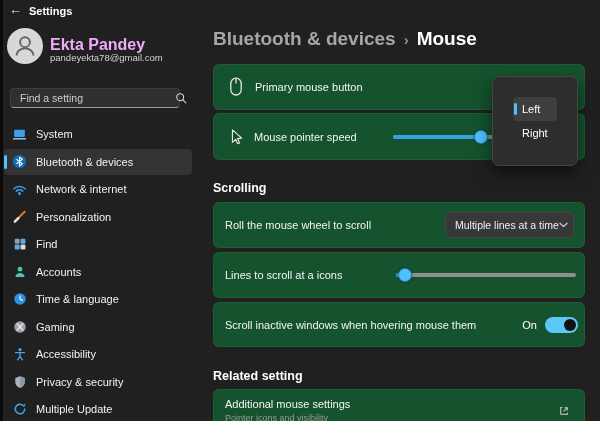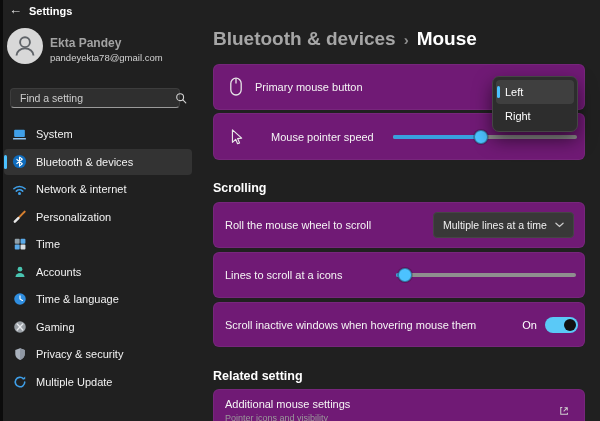--- a/index.html
+++ b/index.html
@@ -12,21 +12,21 @@
   }
   .left-edge { position:absolute; left:0; top:0; bottom:0; width:3px; background:#0b0b0b; }
 
   
   .tb-back { position:absolute; left:9px; top:2px; font-size:13px; color:#e6e6e6; cursor:pointer; }
   .tb-title { position:absolute; left:29px; top:5px; font-size:11px; font-weight:700; color:#fff; }
 
   
   .avatar { position:absolute; left:7px; top:28px; width:36px; height:36px; border-radius:50%;
             background:#d8d8d8; display:flex; align-items:center; justify-content:center; }
-  .profile-name { position:absolute; left:50px; top:36px; font-size:12px; font-weight:700; color:#a3a3a3; }
+  .profile-name { position:absolute; left:50px; top:36px; font-size:16px; font-weight:700; color:#f0abfc; }
   .profile-email { position:absolute; left:50px; top:52px; font-size:9.5px; color:#d2d2d2; }
 
   
   .searchbox { position:absolute; left:10px; top:88px; width:170px; height:20px;
                background:#2f2f2f; border:1px solid #3d3d3d; border-bottom:1px solid #9a9a9a;
                border-radius:4px; display:flex; align-items:center;gap:16px; }
   .searchbox input { flex:1; background:transparent; border:none; outline:none; color:#e6e6e6;
                font-size:10.5px; padding:0 4px 0 9px; font-family:inherit; }
   .searchbox input::placeholder { color:#cdcdcd; }
   .search-ic { margin-right:7px; display:flex; }
@@ -39,61 +39,61 @@
   .nav-accent { position:absolute; left:0; top:6px; width:3px; height:14px; border-radius:2px; background:#4cc2ff; }
   .nav-ic { width:15px; height:15px; display:flex; align-items:center; justify-content:center; }
   .nav-label { margin-left:9px; font-size:11px; color:#f2f2f2; white-space:nowrap; }
 
   
   .breadcrumb { position:absolute; left:213px; top:28px; font-size:19px; font-weight:600; white-space:nowrap; }
   .bc-parent { color:#a6a6a6; cursor:pointer; }
   .bc-sep { color:#8e8e8e; margin:0 8px; font-size:15px; }
   .bc-current { color:#ffffff; font-weight:700; }
 
-  .card { position:absolute; left:213px; width:372px; background:#701a75;
+  .card { position:absolute; left:213px; width:372px; background:#14532d;
           border:1px solid rgba(255,255,255,0.055); border-radius:6px;
           display:flex; align-items:center; }
   .card-label { font-size:11px; color:#f5f5f5; white-space:nowrap; }
   .sec-header { position:absolute; left:213px; font-size:12.5px; font-weight:700; color:#fff; }
 
   .c1 { top:64px; height:46px; }
   .c2 { top:113px; height:47px; }
   .c3 { top:202px; height:46px; padding:0 10px 0 11px; }
   .c4 { top:252px; height:46px; padding-left:11px; }
   .c5 { top:302px; height:45px; padding:0 6px 0 11px; }
   .c6 { top:389px; height:42px; display:block; padding:8px 0 0 11px; }
 
   .row-ic { margin-left:14px; display:flex; }
   .c1 .card-label { margin-left:11px; }
-  .c2 .card-label { margin-left:27px;text-align:right; }
+  .c2 .card-label { margin-left:10px;text-align:right; }
 
   
   .slider { position:absolute; top:50%; transform:translateY(-50%); height:4px; border-radius:2px; background:#8f8f8f; }
   .s1 { left:179px; right:7px; }
   .s2 { left:182px; right:8px; }
   .slider-fill { position:absolute; left:0; top:0; height:4px; border-radius:2px; background:#38a0df; }
   .slider-thumb { position:absolute; top:50%; transform:translateY(-50%); width:14px; height:14px;
                   border-radius:50%; background:#4cc2ff; border:1px solid rgba(0,0,0,0.35);
                   box-shadow:0 0 0 1px rgba(0,0,0,0.2); cursor:pointer; }
 
   
-  .combo { margin-left:auto; width:141px; height:26px; background:#383838;
+  .combo { margin-left:auto; width:129px; height:26px; background:#383838;
            border:1px solid #454545; border-radius:4px; display:flex; align-items:center;
            justify-content:space-between; padding:0 9px; cursor:pointer; }
   .combo-text { font-size:10.5px; color:#f0f0f0; white-space:nowrap; }
 
   
   .tg-state { margin-left:auto; font-size:11px; color:#fff; }
   .toggle { margin-left:8px; width:33px; height:16px; border-radius:9px; background:#5ac9f7;
             position:relative; cursor:pointer; flex:none; }
   .toggle-knob { position:absolute; right:2px; top:2px; width:12px; height:12px; border-radius:50%; background:#111; }
 
   
   .flyout { position:absolute; left:492px; top:76px; width:86px; background:#2d2d2d;
-            border:1px solid #454545; border-radius:7px; padding:3px;
+            border:1px solid #454545; border-radius:7px; padding:20px;
             box-shadow:0 8px 18px rgba(0,0,0,0.55); z-index:20; }
   .fly-item { position:relative; height:24px; display:flex; align-items:center; padding-left:9px;
               border-radius:4px; font-size:11px; color:#fff; cursor:pointer; }
   .fly-item.selected { background:#3f3f3f; }
   .fly-accent { position:absolute; left:1px; top:6px; width:3px; height:12px; border-radius:2px; background:#4cc2ff; }
 
   
   .c6-title { font-size:11px; color:#f5f5f5; }
   .c6-sub { font-size:9px; color:#9a9a9a; margin-top:3px; }
   .ext-ic { position:absolute; right:14px; top:15px; display:flex; cursor:pointer; }
@@ -166,21 +166,21 @@
   </div>
   <div class="nav-item">
     <span class="nav-ic">
       <svg width="14" height="14" viewBox="0 0 16 16">
         <rect x="2" y="2" width="5.6" height="5.6" rx="1" fill="#8fa0aa"></rect>
         <rect x="8.6" y="2" width="5.6" height="5.6" rx="1" fill="#5aa9e8"></rect>
         <rect x="2" y="8.6" width="5.6" height="5.6" rx="1" fill="#5aa9e8"></rect>
         <rect x="8.6" y="8.6" width="5.6" height="5.6" rx="1" fill="#d8dde2"></rect>
       </svg>
     </span>
-    <span class="nav-label">Time</span>
+    <span class="nav-label">Find</span>
   </div>
   <div class="nav-item">
     <span class="nav-ic">
       <svg width="14" height="14" viewBox="0 0 16 16">
         <circle cx="8" cy="4.8" r="2.7" fill="#49c5b1"></circle>
         <path d="M2.8 13.8 a5.2 4.6 0 0 1 10.4 0 z" fill="#49c5b1"></path>
       </svg>
     </span>
     <span class="nav-label">Accounts</span>
   </div>
@@ -194,20 +194,29 @@
     <span class="nav-label">Time &amp; language</span>
   </div>
   <div class="nav-item">
     <span class="nav-ic">
       <svg width="14" height="14" viewBox="0 0 16 16">
         <circle cx="8" cy="8" r="6.6" fill="#9aa0a6"></circle>
         <path d="M4.8 4.6 C7 6.8 9 9 11.2 11.4 M11.2 4.6 C9 6.8 7 9 4.8 11.4" stroke="#e8eaed" stroke-width="1.6" fill="none" stroke-linecap="round"></path>
       </svg>
     </span>
     <span class="nav-label">Gaming</span>
+  </div>
+  <div class="nav-item">
+    <span class="nav-ic">
+      <svg width="14" height="14" viewBox="0 0 16 16">
+        <circle cx="8" cy="3" r="1.8" fill="#4aa3e8"></circle>
+        <path d="M2.8 6.4 h10.4 M8 6.4 v4.2 M8 10.6 l-2.8 4 M8 10.6 l2.8 4" stroke="#4aa3e8" stroke-width="1.5" fill="none" stroke-linecap="round"></path>
+      </svg>
+    </span>
+    <span class="nav-label">Accessibility</span>
   </div>
   <div class="nav-item">
     <span class="nav-ic">
       <svg width="14" height="14" viewBox="0 0 16 16">
         <path d="M8 1.4 L13.4 3.4 V8 C13.4 11.5 11 13.8 8 14.8 C5 13.8 2.6 11.5 2.6 8 V3.4 Z" fill="#aab2bd"></path>
         <path d="M8 1.4 L13.4 3.4 V8 C13.4 11.5 11 13.8 8 14.8 Z" fill="#8f97a3"></path>
       </svg>
     </span>
     <span class="nav-label">Privacy &amp; security</span>
   </div>

